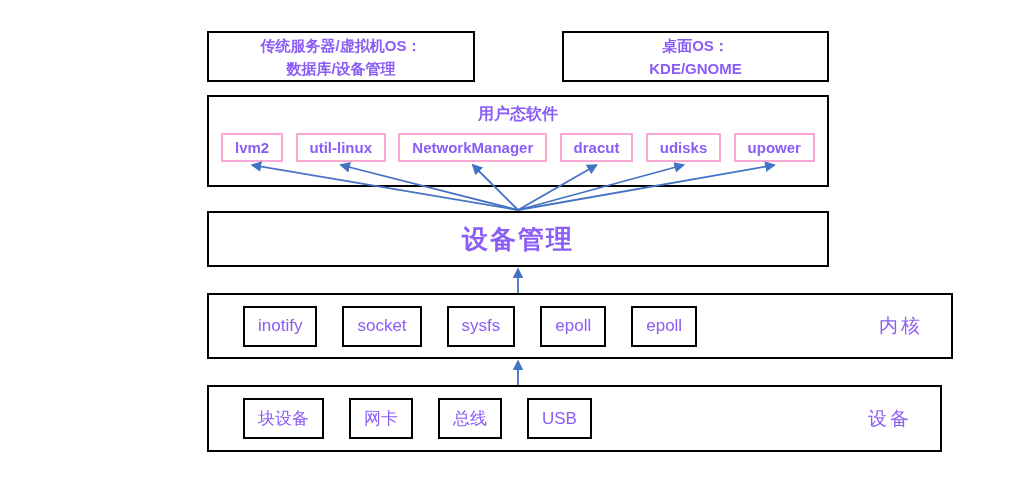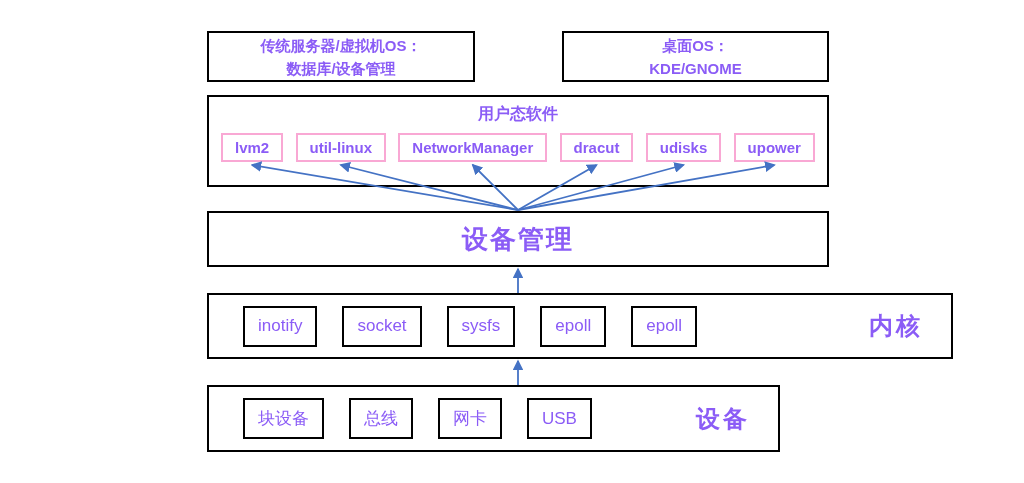--- a/index.html
+++ b/index.html
@@ -27,21 +27,21 @@
     font-size: 15px;
     font-weight: bold;
     line-height: 23px;
   }
   .box-server-os   { left: 207px; top: 31px;  width: 268px; height: 51px; }
   .box-desktop-os  { left: 562px; top: 31px;  width: 267px; height: 51px; }
   .box-userspace   { left: 207px; top: 95px;  width: 622px; height: 92px; }
   .box-devmgr      { left: 207px; top: 211px; width: 622px; height: 56px;
                      display: flex; align-items: center; justify-content: center; }
   .box-kernel      { left: 207px; top: 293px; width: 746px; height: 66px; }
-  .box-devices     { left: 207px; top: 385px; width: 573px; height: 67px; }
+  .box-devices     { left: 207px; top: 385px; width: 735px; height: 67px; }
 
   .us-title {
     position: absolute; left: 0; right: 0; top: 7px;
     text-align: center; font-size: 16px; font-weight: bold;
   }
   .us-row {
     position: absolute; left: 0; right: 0; top: 36px; height: 29px;
     display: flex; justify-content: space-between;
     padding: 0 12px; box-sizing: border-box;
   }
@@ -58,21 +58,21 @@
     display: flex; align-items: center; gap: 25px;
     padding: 0 28px 0 34px; box-sizing: border-box;
   }
   .hw-row .chip {
     border: 2px solid #000000; background: #ffffff;
     height: 41px; display: flex; align-items: center; justify-content: center;
     padding: 0 13px; min-width: 48px; font-size: 17px; font-weight: 400;
     box-sizing: border-box; white-space: nowrap;
   }
   .side-label {
-    margin-left: auto; font-size: 24px; font-weight: bold; letter-spacing: 3px;
+    margin-left: auto; font-size: 19px; font-weight: normal; letter-spacing: 3px;
   }
   #arrows {
     position: absolute; left: 0; top: 0; width: 1024px; height: 483px;
     pointer-events: none;
   }
 </style>
 </head>
 <body>
 
 <div class="canvas" id="canvas">
@@ -112,22 +112,22 @@
         <div class="chip">epoll</div>
       </div>
     <div class="hw-row" style="justify-content:flex-end; pointer-events:none; background:transparent; border:none;">
       <span class="side-label">内核</span>
     </div>
   </div>
 
   <div class="box box-devices">
     <div class="hw-row">
     <div class="chip">块设备</div>
+        <div class="chip">网卡</div>
         <div class="chip">总线</div>
-        <div class="chip">网卡</div>
         <div class="chip">USB</div>
       </div>
     <div class="hw-row" style="justify-content:flex-end; pointer-events:none; background:transparent; border:none;">
       <span class="side-label">设备</span>
     </div>
   </div>
 
   <svg id="arrows" xmlns="http://www.w3.org/2000/svg">
     <defs>
       <marker id="ah" viewBox="0 0 10 10" refX="8.5" refY="5" markerWidth="6" markerHeight="6" orient="auto-start-reverse">

